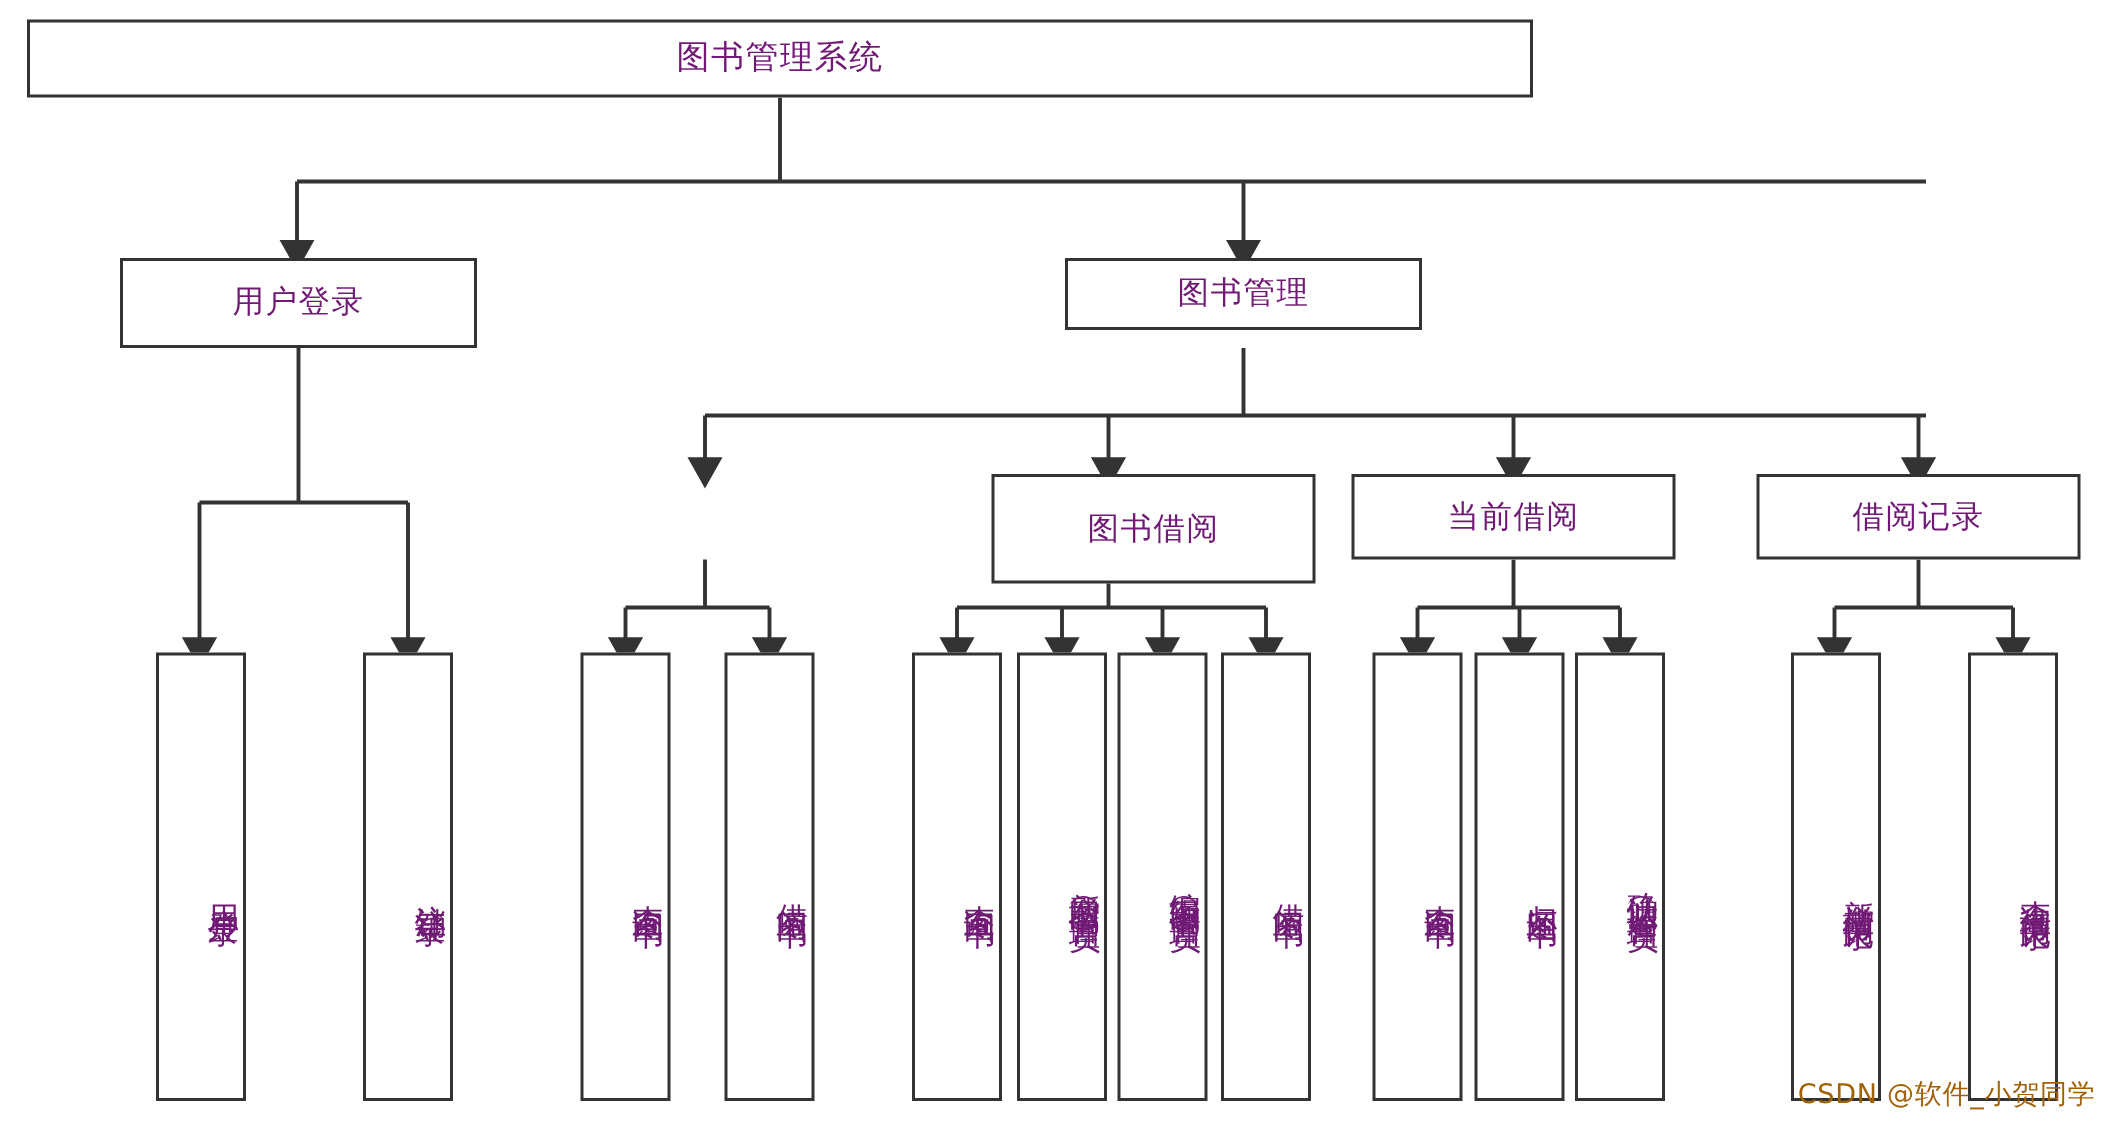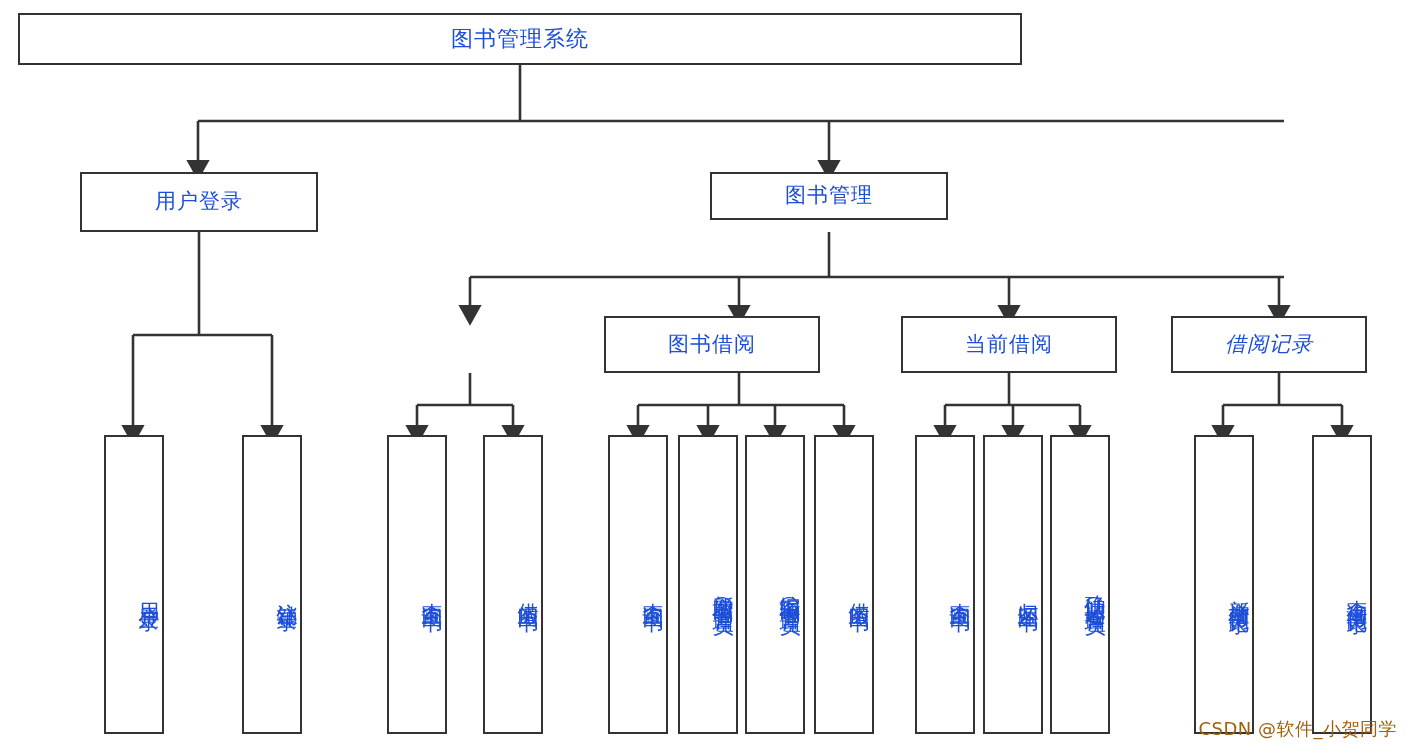--- a/index.html
+++ b/index.html
@@ -22,21 +22,21 @@
     pointer-events:none;
   }
   .node{
     position:absolute;
     box-sizing:border-box;
     border:2.5px solid #333333;
     background:#ffffff;
     display:flex;
     align-items:center;
     justify-content:center;
-    color:#1d4ed8;
+    color:#701a75;
   }
   .node.horiz{
     font-size:21px;
     letter-spacing:1px;
     line-height:1.2;
   }
   .node.vert{
     writing-mode:vertical-rl;
     text-orientation:upright;
     font-size:21px;
@@ -113,25 +113,25 @@
     </g>
   </svg>
 
   <div class="node horiz root" style="left:18px; top:13px; width:1004px; height:52px;">图书管理系统</div>
 
   <div class="node horiz" style="left:80px; top:172px; width:238px; height:60px;">用户登录</div>
 
   <div class="node horiz" style="left:710px; top:172px; width:238px; height:48px;">图书管理</div>
 
 
-  <div class="node horiz" style="left:604px; top:316px; width:216px; height:57px;">图书借阅</div>
+  <div class="node horiz" style="left:661px; top:316px; width:216px; height:73px;">图书借阅</div>
 
   <div class="node horiz" style="left:901px; top:316px; width:216px; height:57px;">当前借阅</div>
 
-  <div class="node horiz" style="left:1171px; top:316px; width:196px; height:57px;font-style:italic;">借阅记录</div>
+  <div class="node horiz" style="left:1171px; top:316px; width:216px; height:57px;">借阅记录</div>
 
   <div class="node vert" style="left:104px; top:435px; width:60px; height:299px;">用户登录</div>
 
   <div class="node vert" style="left:242px; top:435px; width:60px; height:299px;">注销登录</div>
 
   <div class="node vert" style="left:387px; top:435px; width:60px; height:299px;">查询图书</div>
 
   <div class="node vert" style="left:483px; top:435px; width:60px; height:299px;">借阅图书</div>
 
   <div class="node vert" style="left:608px; top:435px; width:60px; height:299px;">查询图书</div>

